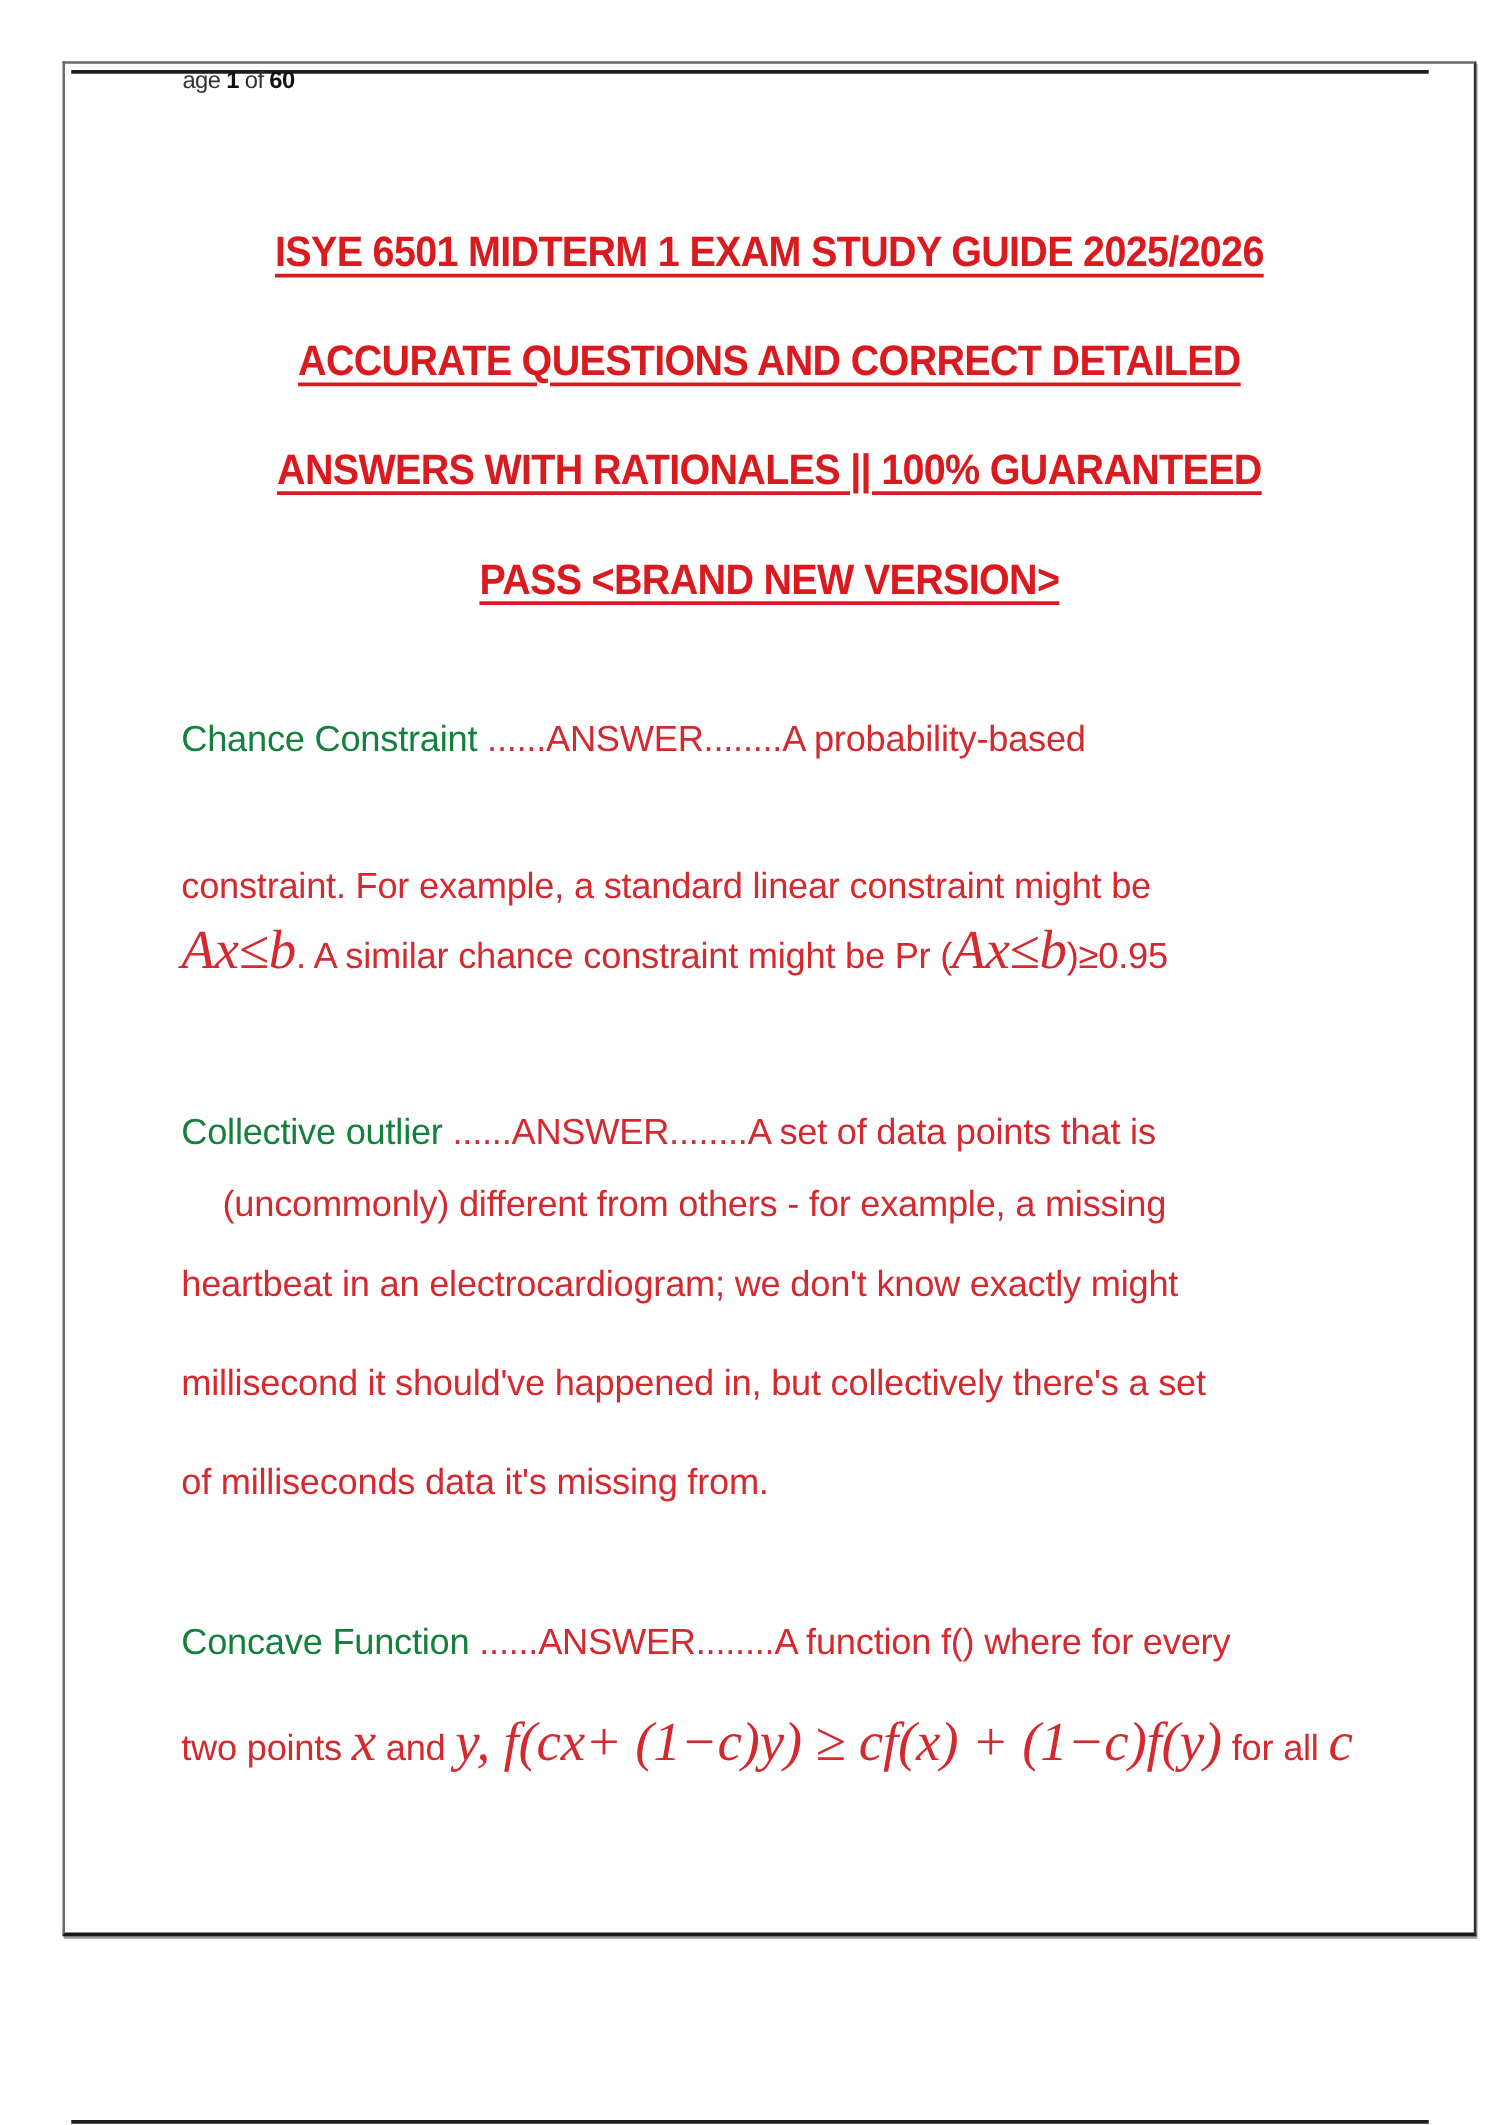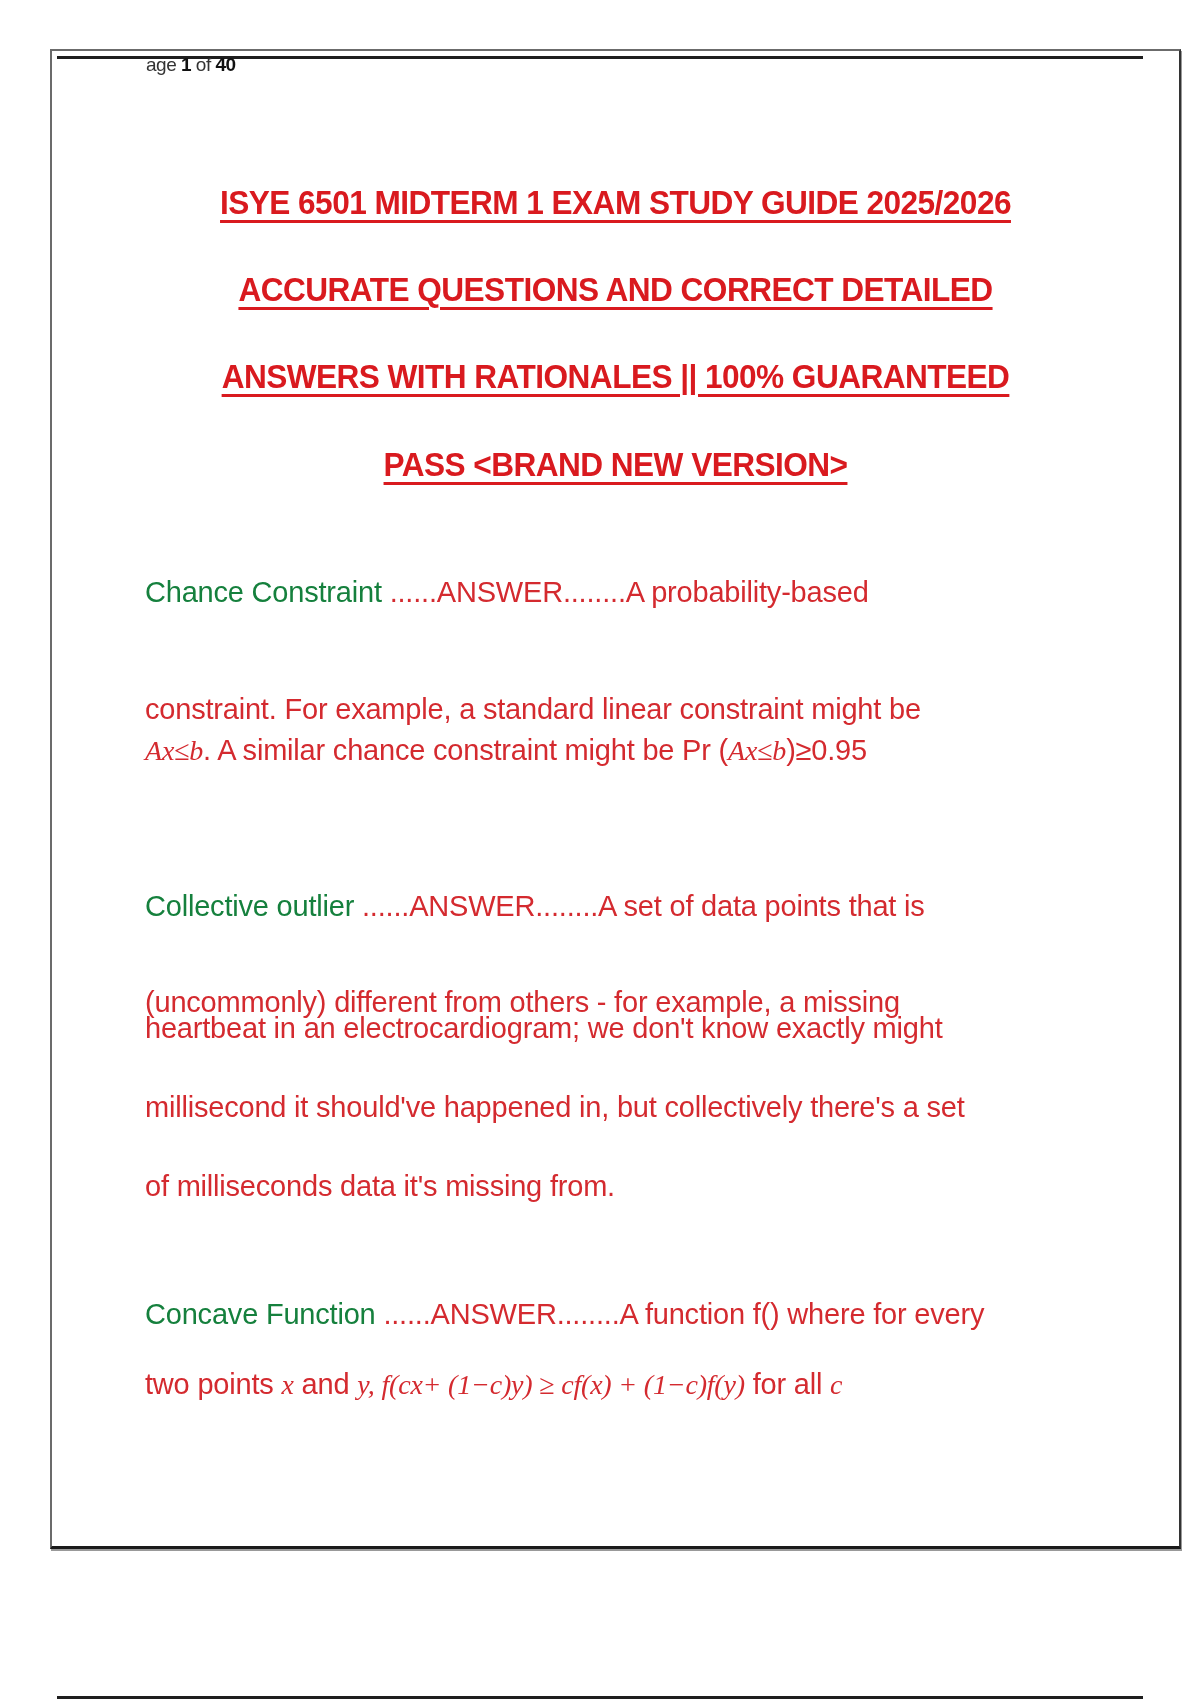--- a/index.html
+++ b/index.html
@@ -12,47 +12,47 @@
   .page-counter { position:absolute; left:146px; top:54px; font-family:"Liberation Sans Narrow","Liberation Sans", sans-serif;
                   font-size:19px; color:#333; letter-spacing:-0.5px; }
   .page-counter b { color:#111; }
   .title-line { position:absolute; left:50px; width:1131px; text-align:center; color:#d91a1f;
                 font-weight:bold; font-size:34px; font-family:"Liberation Sans", sans-serif;
                 letter-spacing:-0.6px; transform:scaleX(0.93); transform-origin:center; }
   .title-line span { text-decoration:underline; text-decoration-thickness:3px; text-underline-offset:6px; }
   .line { position:absolute; left:145px; font-size:29px; white-space:nowrap; color:#d42a2f;
           font-family:"Liberation Sans", sans-serif; letter-spacing:-0.2px; }
   .term { color:#15803d; }
-  .math { font-family:"Liberation Serif", serif; font-style:italic; font-size:28px; }
+  .math { font-family:"Liberation Serif", serif; font-style:italic; font-size:44px; }
   .bottom-rule { position:absolute; left:57px; top:1696px; width:1086px; height:3px; background:#1e1e1e; }
 </style>
 </head>
 <body>
 
 <div class="page-box"></div>
 <div class="header-rule"></div>
-<div class="page-counter"><span>age </span><b>1</b><span> of </span><b>40</b></div>
+<div class="page-counter"><span>age </span><b>1</b><span> of </span><b>60</b></div>
 
 <div class="title-line" style="top:183px;"><span>ISYE 6501 MIDTERM 1 EXAM STUDY GUIDE 2025/2026</span></div>
 <div class="title-line" style="top:270px;"><span>ACCURATE QUESTIONS AND CORRECT DETAILED</span></div>
 <div class="title-line" style="top:357px;"><span>ANSWERS WITH RATIONALES || 100% GUARANTEED</span></div>
 <div class="title-line" style="top:445px;"><span>PASS &lt;BRAND NEW VERSION&gt;</span></div>
 
 <div class="line" style="top:576px;">
   <span class="term">Chance Constraint </span><span>......ANSWER........</span><span>A probability-based</span>
 </div>
 <div class="line" style="top:693px;">constraint. For example, a standard linear constraint might be</div>
 <div class="line" style="top:734px;">
   <span class="math">Ax≤b</span><span>. A similar chance constraint might be Pr (</span><span class="math">Ax≤b</span><span>)≥0.95</span>
 </div>
 
 <div class="line" style="top:890px;">
   <span class="term">Collective outlier </span><span>......ANSWER........</span><span>A set of data points that is</span>
 </div>
-<div class="line" style="top:986px;">(uncommonly) different from others - for example, a missing</div>
+<div class="line" style="top:948px;margin-left:33px;">(uncommonly) different from others - for example, a missing</div>
 <div class="line" style="top:1012px;">heartbeat in an electrocardiogram; we don't know exactly might</div>
 <div class="line" style="top:1091px;">millisecond it should've happened in, but collectively there's a set</div>
 <div class="line" style="top:1170px;">of milliseconds data it's missing from.</div>
 
 <div class="line" style="top:1298px;">
   <span class="term">Concave Function </span><span>......ANSWER........</span><span>A function f() where for every</span>
 </div>
 <div class="line" style="top:1368px;">
   <span>two points </span><span class="math">x</span><span> and </span><span class="math">y</span><span class="math">, f(cx+ (1−c)y) ≥ cf(x) + (1−c)f(y)</span><span> for all </span><span class="math">c</span>
 </div>

